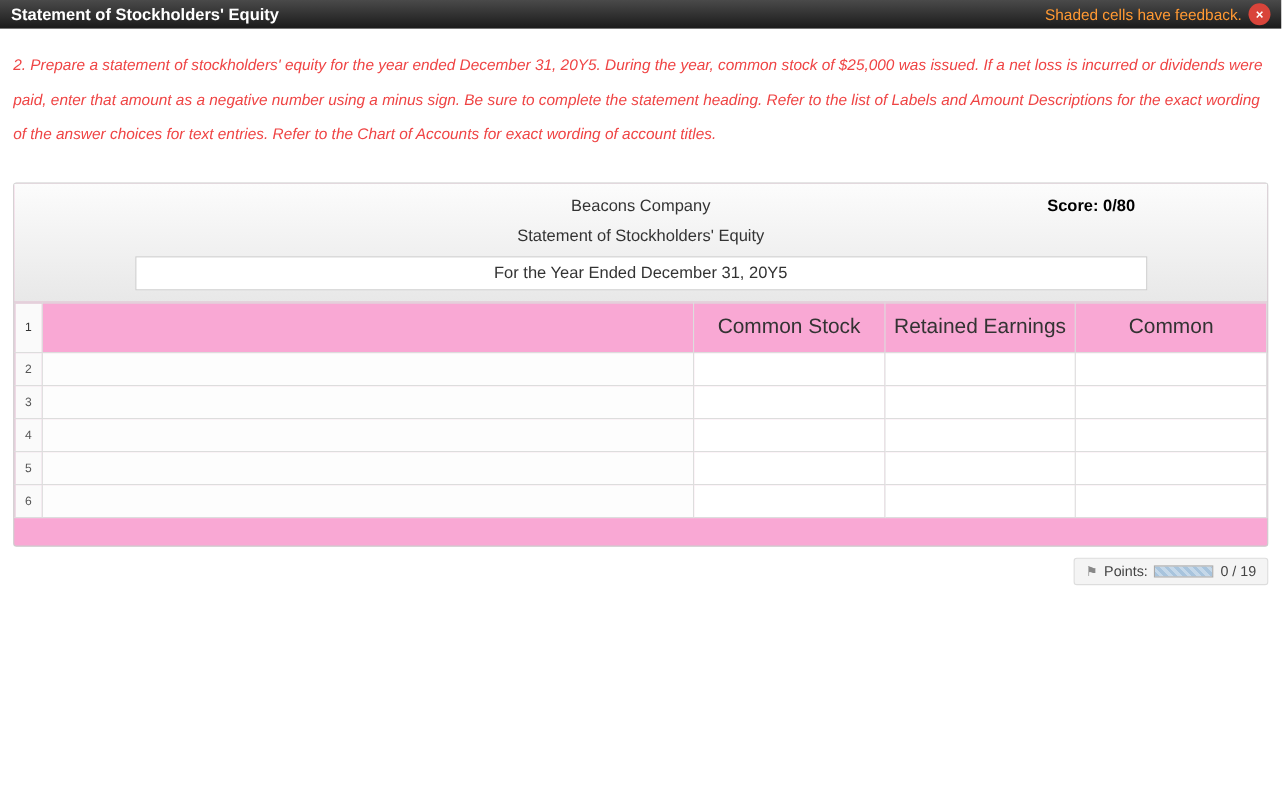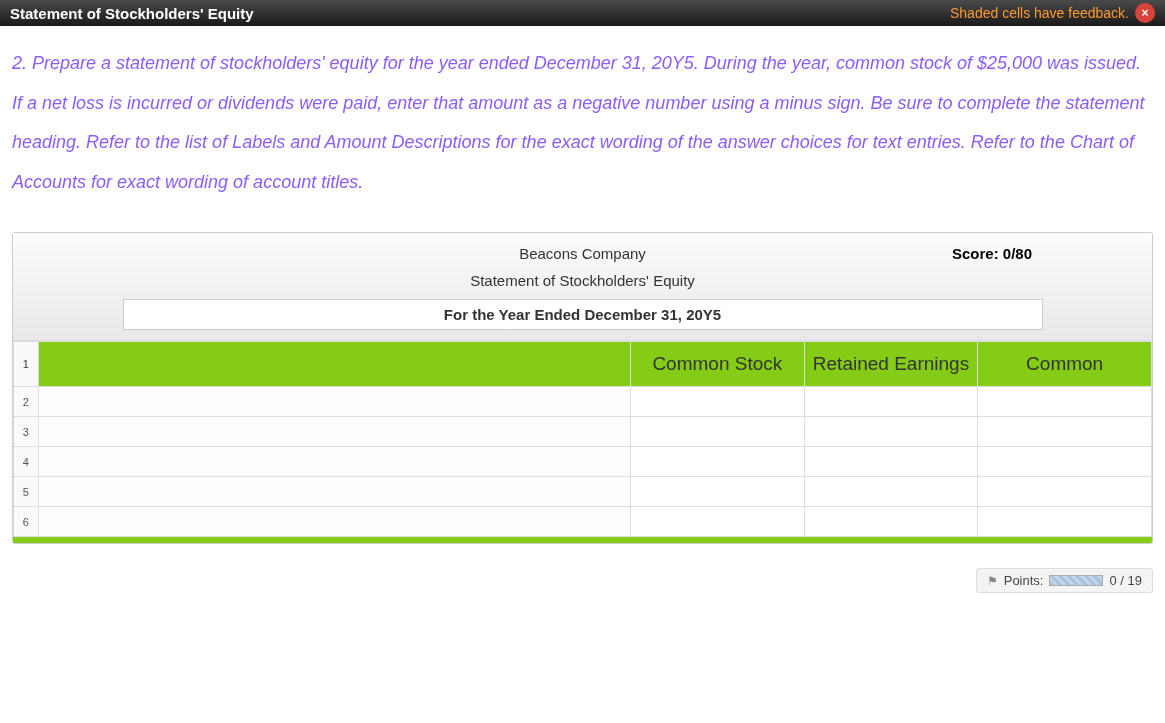--- a/index.html
+++ b/index.html
@@ -2,28 +2,28 @@
 <html><head>
   <meta charset="utf-8">
   <style>
     * { box-sizing: border-box; margin: 0; padding: 0; }
     body { font-family: Arial, Helvetica, sans-serif; font-size: 14px; color: #333; background: #fff; width: 1165px; }
     .header-bar { background: linear-gradient(to bottom, #4a4a4a, #1a1a1a); color: #fff; padding: 4px 10px; display: flex; justify-content: space-between; align-items: center; height: 26px; }
     .header-title { color: #fff; font-weight: bold; font-size: 15px; }
     .header-feedback { color: #ff9933; font-size: 14px; display: flex; align-items: center; gap: 4px; }
     .close-badge { display: inline-flex; width: 20px; height: 20px; background: #d9443a; border-radius: 50%; align-items: center; justify-content: center; color: #fff; font-weight: bold; font-size: 12px; margin-left: 2px; }
     .content { padding: 18px 12px 30px 12px; }
-    .instructions { font-style: italic; line-height: 2.2; color: #8b5cf6; font-size: 18px; margin-bottom: 30px; }
+    .instructions { font-style: italic; line-height: 2.2; color: #ef4444; font-size: 14px; margin-bottom: 30px; }
     .status-line { font-style: italic; font-weight: bold; font-family: "Trebuchet MS", Arial, sans-serif; color: #333; margin-bottom: 6px; font-size: 15px; }
-    .panel { border: 1px solid #ccc; border-radius: 3px; background: #84cc16; padding-bottom: 6px; margin-bottom: 24px; }
+    .panel { border: 1px solid #ccc; border-radius: 3px; background: #f9a8d4; padding-bottom: 25px; margin-bottom: 10px; }
     .panel-header { background: linear-gradient(to bottom, #fcfcfc, #e8e8e8); position: relative; text-align: center; padding: 12px 0 10px 0; border-bottom: 1px solid #ddd; }
     .panel-header .company { font-size: 15px; color: #333; margin-bottom: 10px; }
     .panel-header .stmt { font-size: 15px; color: #333; margin-bottom: 10px; }
     .panel-header .period-wrap { padding: 0 20px; }
-    .panel-header .period-input { width: 920px; margin: 0 auto; border: 1px solid #ccc; background: #fff; padding: 6px 8px; font-size: 15px; text-align: center; font-weight: bold; }
+    .panel-header .period-input { width: 920px; margin: 0 auto; border: 1px solid #ccc; background: #fff; padding: 6px 8px; font-size: 15px; text-align: center; }
     .score { position: absolute; right: 120px; top: 12px; font-weight: bold; font-size: 15px; color: #000; }
     table.grid { border-collapse: collapse; width: 100%; }
     table.grid td, table.grid th { border: 1px solid #ddd; padding: 0; }
     .rownum { width: 24px; text-align: center; font-size: 11px; color: #555; background: #fafafa; padding: 6px 2px; }
     .label-cell { width: 580px; }
     .col-cell { width: 170px; }
     .header-row td { text-align: center; font-size: 19px; color: #333; padding: 10px 4px; }
     .header-row .rownum { font-size: 11px; padding: 16px 2px; }
     .input-cell { height: 30px; background: #fff; }
     .input-cell input { width: 100%; height: 100%; border: none; padding: 4px 6px; font-size: 13px; background: transparent; }

